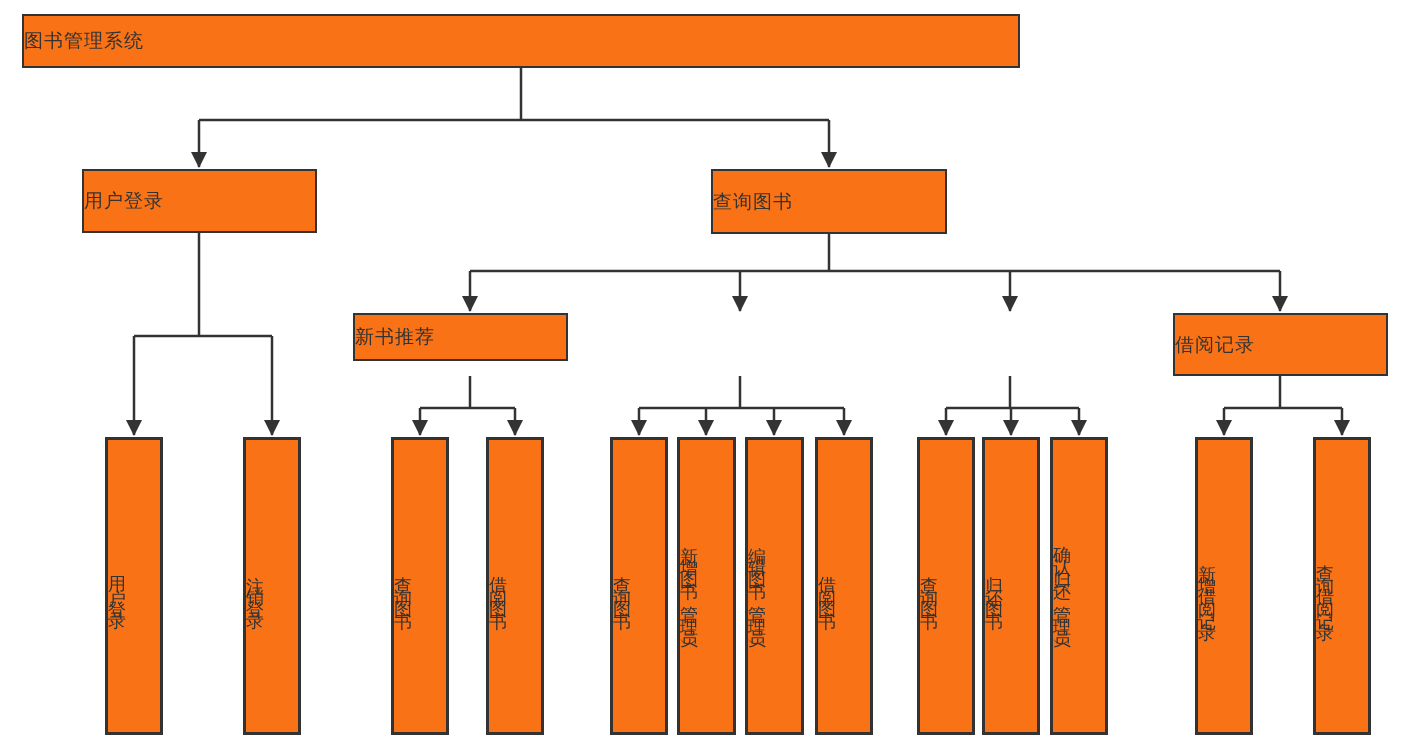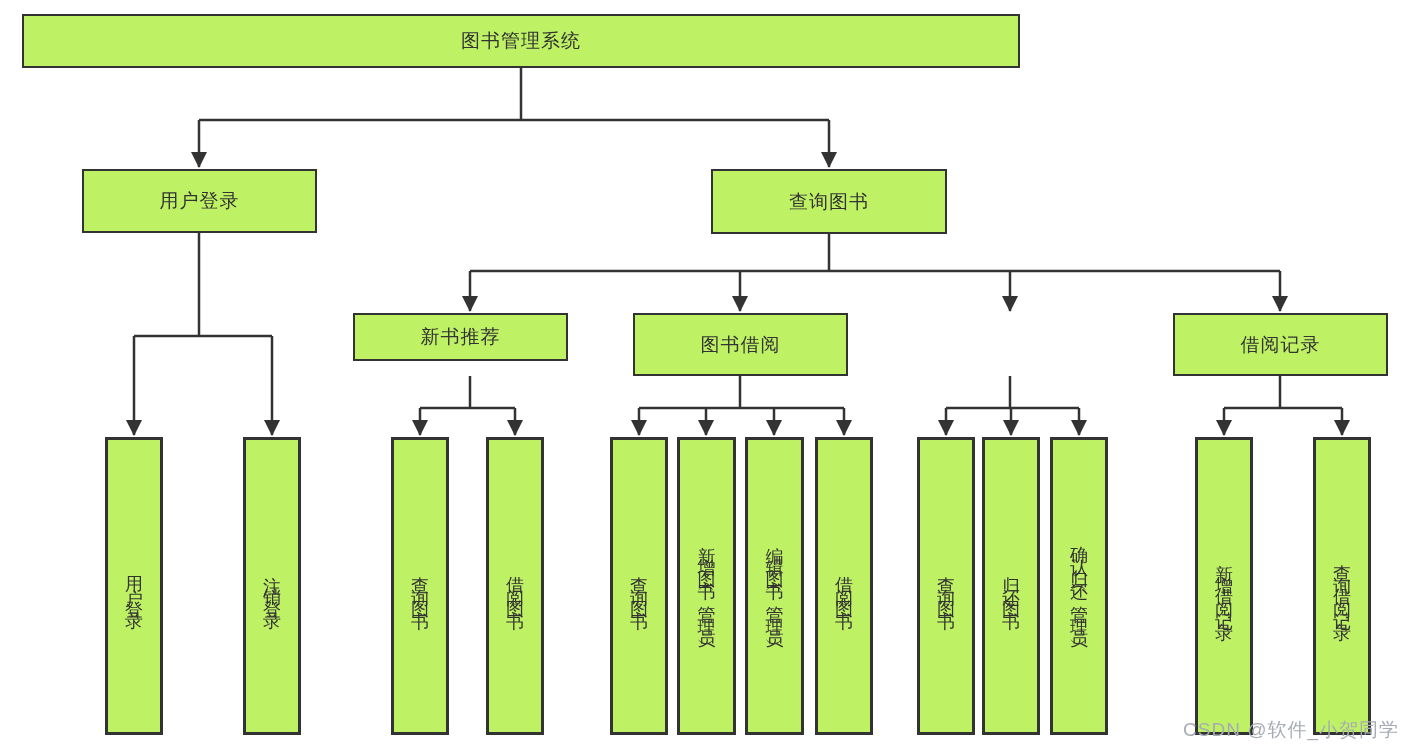--- a/index.html
+++ b/index.html
@@ -13,26 +13,26 @@
     overflow: hidden;
   }
   .connectors {
     position: absolute;
     left: 0; top: 0;
     width: 1405px; height: 747px;
     pointer-events: none;
   }
   .box {
     position: absolute;
-    background: #bef264;
+    background: #f97316;
     border: 2px solid #333333;
     box-sizing: border-box;
     display: flex;
     align-items: center;
-    justify-content: center;
+    justify-content: flex-start;
   }
   .box .lbl {
     font-size: 19px;
     letter-spacing: 1px;
     color: #333333;
     white-space: nowrap;
   }
   .box.v { border-width: 3px; }
   .box.v .lbl {
     display: block;
@@ -115,23 +115,20 @@
   <div class="box" style="left:82px;top:169px;width:235px;height:64px">
     <span class="lbl">用户登录</span>
   </div>
   <div class="box" style="left:711px;top:169px;width:236px;height:65px">
     <span class="lbl">查询图书</span>
   </div>
 
   <div class="box" style="left:353px;top:313px;width:215px;height:48px">
     <span class="lbl">新书推荐</span>
   </div>
-  <div class="box" style="left:633px;top:313px;width:215px;height:63px">
-    <span class="lbl">图书借阅</span>
-  </div>
   <div class="box" style="left:1173px;top:313px;width:215px;height:63px">
     <span class="lbl">借阅记录</span>
   </div>
 
   <div class="box v" style="left:105px;top:437px;width:58px;height:298px">
     <span class="lbl">用户登录</span>
   </div>
   <div class="box v" style="left:243px;top:437px;width:58px;height:298px">
     <span class="lbl">注销登录</span>
   </div>
@@ -166,15 +163,14 @@
     <span class="lbl">确认归还（管理员）</span>
   </div>
 
   <div class="box v" style="left:1195px;top:437px;width:58px;height:298px">
     <span class="lbl">新增借阅记录</span>
   </div>
   <div class="box v" style="left:1313px;top:437px;width:58px;height:298px">
     <span class="lbl">查询借阅记录</span>
   </div>
 
-  <div class="watermark">CSDN @软件_小贺同学</div>
 
 </div>
 
 </body></html>

